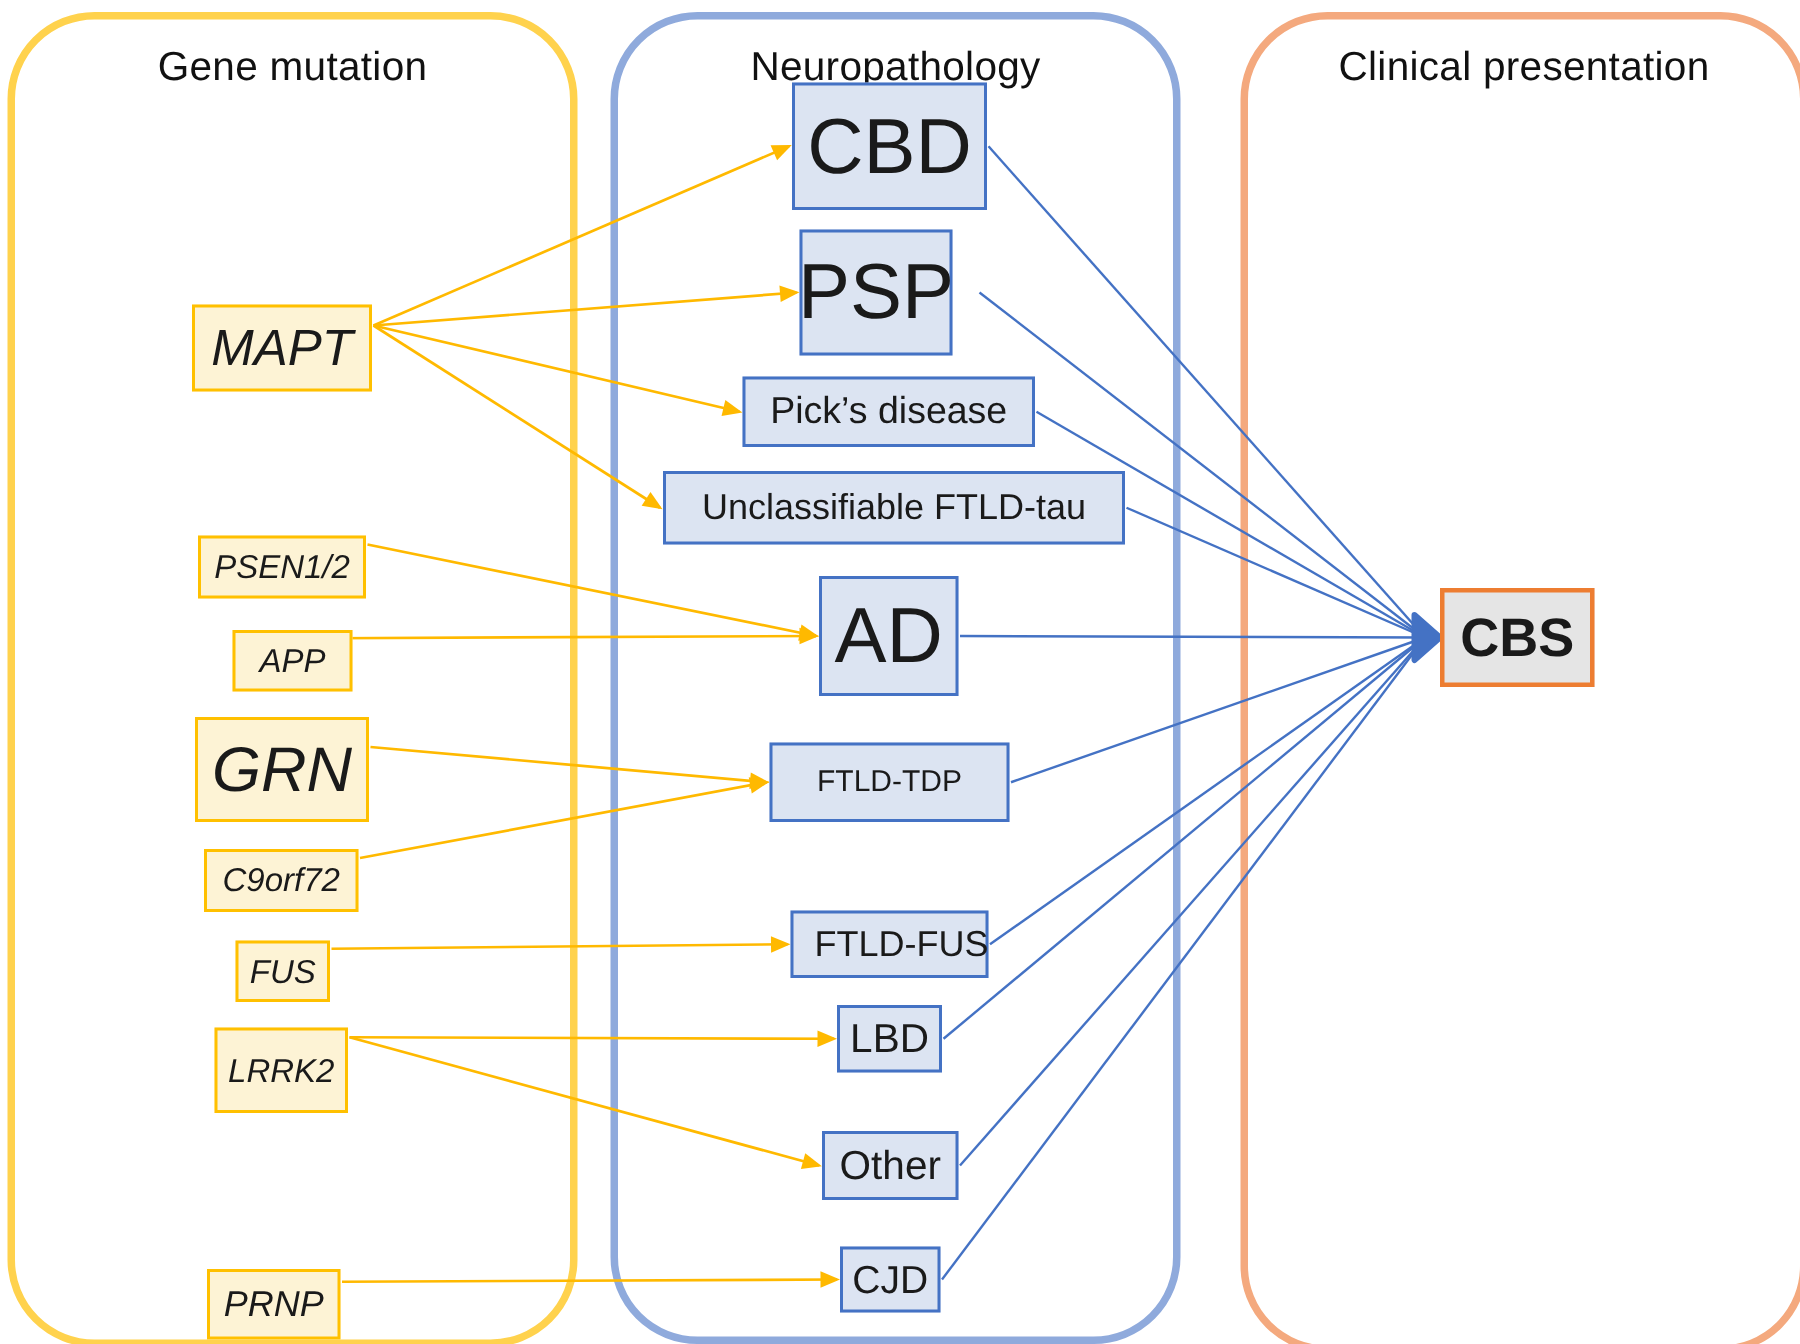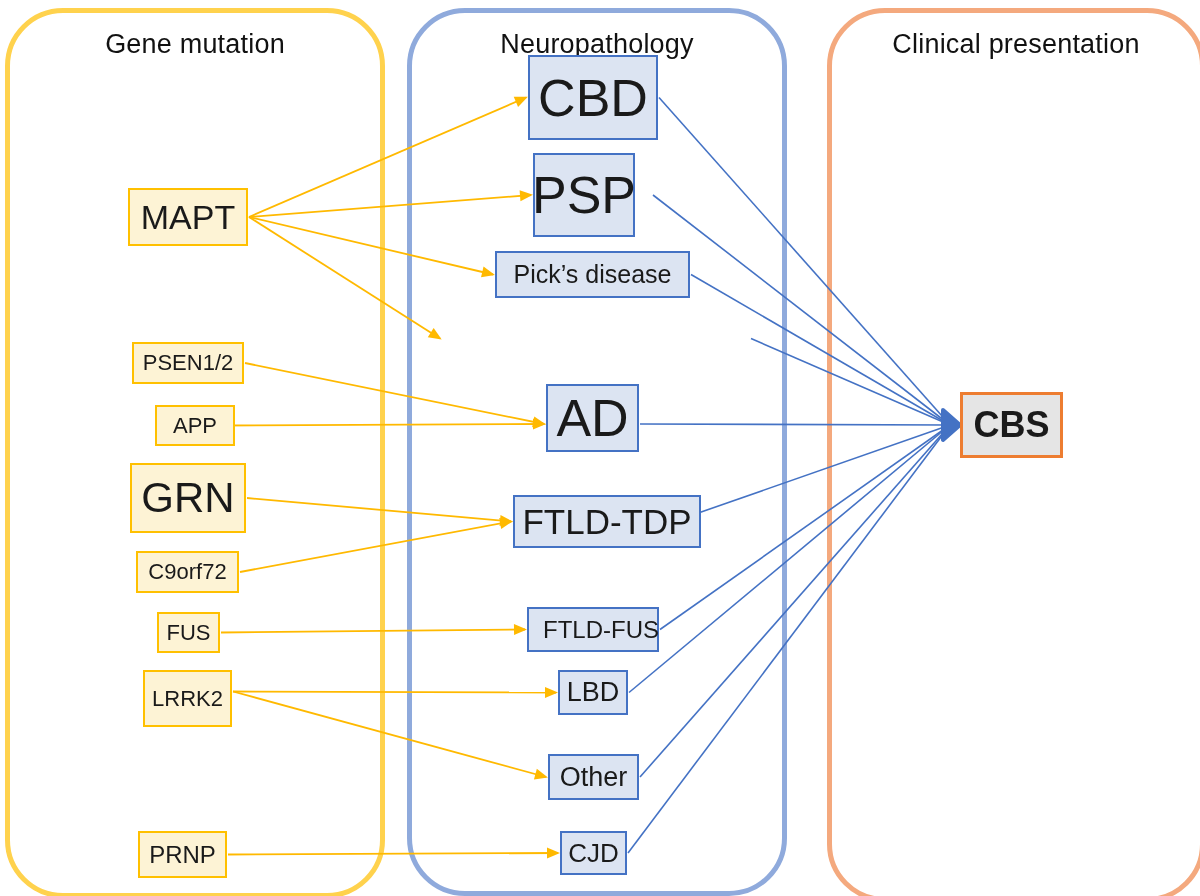--- a/index.html
+++ b/index.html
@@ -16,38 +16,38 @@
     position:absolute;top:16px;width:100%;text-align:center;
     font-size:27px;color:#111;letter-spacing:0.2px;z-index:2;
   }
   
   #edges{position:absolute;left:0;top:0;width:1200px;height:896px;z-index:5;pointer-events:none;}
   
   .node{
     position:absolute;display:flex;align-items:center;justify-content:center;
     box-sizing:border-box;z-index:10;white-space:nowrap;text-align:center;
   }
-  .node.gene-node{background:#FDF3D5;border:2px solid #FFC000;}
+  .node.gene-node{background:#FDF3D5;border:2px solid #FFC000;font-style:italic;margin-top:15px;}
   .node.patho-node{background:#DCE4F2;border:2px solid #4472C4;}
   .node.clinical-node{background:#e5e5e5;border:3px solid #ED7D31;font-weight:bold;}
   
   [data-node="MAPT"]      {left:128px;top:188px;width:120px;height:58px;font-size:34px;}
   [data-node="PSEN12"]    {left:132px;top:342px;width:112px;height:42px;font-size:22px;}
   [data-node="APP"]       {left:155px;top:405px;width:80px; height:41px;font-size:22px;}
   [data-node="GRN"]       {left:130px;top:463px;width:116px;height:70px;font-size:42px;}
   [data-node="C9ORF72"]   {left:136px;top:551px;width:103px;height:42px;font-size:22px;}
   [data-node="FUS"]       {left:157px;top:612px;width:63px; height:41px;font-size:22px;}
   [data-node="LRRK2"]     {left:143px;top:670px;width:89px; height:57px;font-size:22px;}
   [data-node="PRNP"]      {left:138px;top:831px;width:89px; height:47px;font-size:24px;}
   [data-node="CBD"]       {left:528px;top:55px; width:130px;height:85px;font-size:52px;}
   [data-node="PSP"]       {left:533px;top:153px;width:102px;height:84px;font-size:52px;}
   [data-node="PICKS"]     {left:495px;top:251px;width:195px;height:47px;font-size:25px;}
   [data-node="UNCLASS"]   {left:442px;top:314px;width:308px;height:49px;font-size:24px;}
-  [data-node="AD"]        {left:546px;top:384px;width:93px; height:68px;font-size:52px;}
-  [data-node="FTLD_TDP"]  {left:513px;top:495px;width:188px;height:53px;font-size:35px;}
+  [data-node="AD"]        {left:546px;top:384px;width:93px; height:80px;font-size:52px;}
+  [data-node="FTLD_TDP"]  {left:513px;top:495px;width:160px;height:53px;font-size:20px;}
   [data-node="FTLD_FUS"]  {left:527px;top:607px;width:132px;height:45px;font-size:24px;padding-left:16px;}
   [data-node="LBD"]       {left:558px;top:670px;width:70px; height:45px;font-size:27px;}
   [data-node="OTHER"]     {left:548px;top:754px;width:91px; height:46px;font-size:27px;}
   [data-node="CJD"]       {left:560px;top:831px;width:67px; height:44px;font-size:26px;}
   [data-node="CBS"]       {left:960px;top:392px;width:103px;height:66px;font-size:36px;}
 </style>
 </head>
 <body>
 
 <div id="stage">
@@ -120,20 +120,23 @@
 
   <div class="node patho-node" data-node="CBD">
       <span>CBD</span>
     </div>
   <div class="node patho-node" data-node="PSP">
       <span>PSP</span>
     </div>
   <div class="node patho-node" data-node="PICKS">
       <span>Pick’s disease</span>
     </div>
+  <div class="node patho-node" data-node="UNCLASS">
+      <span>Unclassifiable FTLD-tau</span>
+    </div>
   <div class="node patho-node" data-node="AD">
       <span>AD</span>
     </div>
   <div class="node patho-node" data-node="FTLD_TDP">
       <span>FTLD-TDP</span>
     </div>
   <div class="node patho-node" data-node="FTLD_FUS">
       <span>FTLD-FUS</span>
     </div>
   <div class="node patho-node" data-node="LBD">

